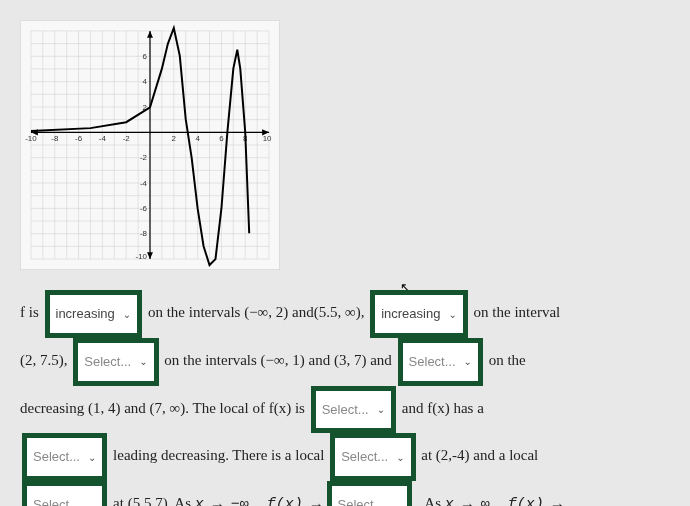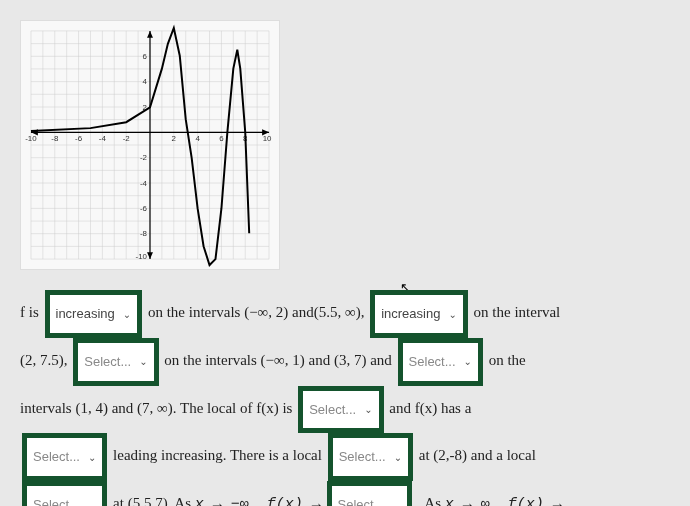--- a/index.html
+++ b/index.html
@@ -151,31 +151,31 @@
   <span>(2, 7.5)</span><span>,</span>
   <span class="select-box placeholder"><span>Select...</span><span class="chevron">⌄</span></span>
   <span>on the intervals</span>
   <span>(−∞, 1)</span>
   <span>and</span>
   <span>(3, 7)</span>
   <span>and</span>
   <span class="select-box placeholder"><span>Select...</span><span class="chevron">⌄</span></span>
   <span>on the</span>
   <br>
-  <span>intervals</span>
+  <span>decreasing</span>
   <span>(1, 4)</span>
   <span>and</span>
   <span>(7, ∞)</span><span>. The local of f(x) is</span>
   <span class="select-box placeholder"><span>Select...</span><span class="chevron">⌄</span></span>
   <span>and f(x) has a</span>
   <br>
   <span class="select-box placeholder"><span>Select...</span><span class="chevron">⌄</span></span>
-  <span>leading increasing.  There is a local</span>
+  <span>leading decreasing.  There is a local</span>
   <span class="select-box placeholder"><span>Select...</span><span class="chevron">⌄</span></span>
-  <span>at (2,-8) and a local</span>
+  <span>at (2,-4) and a local</span>
   <br>
   <span class="select-box placeholder"><span>Select...</span><span class="chevron">⌄</span></span>
   <span>at (5.5,7).  As</span>
   <span class="mathit">x → −∞, f(x) →</span>
   <span class="select-box placeholder"><span>Select...</span><span class="chevron">⌄</span></span>
   <span>.  As</span>
   <span class="mathit">x → ∞, f(x) →</span>
   <br>
   <span class="select-box placeholder"><span>Select...</span><span class="chevron">⌄</span></span>
   <span>.</span>

